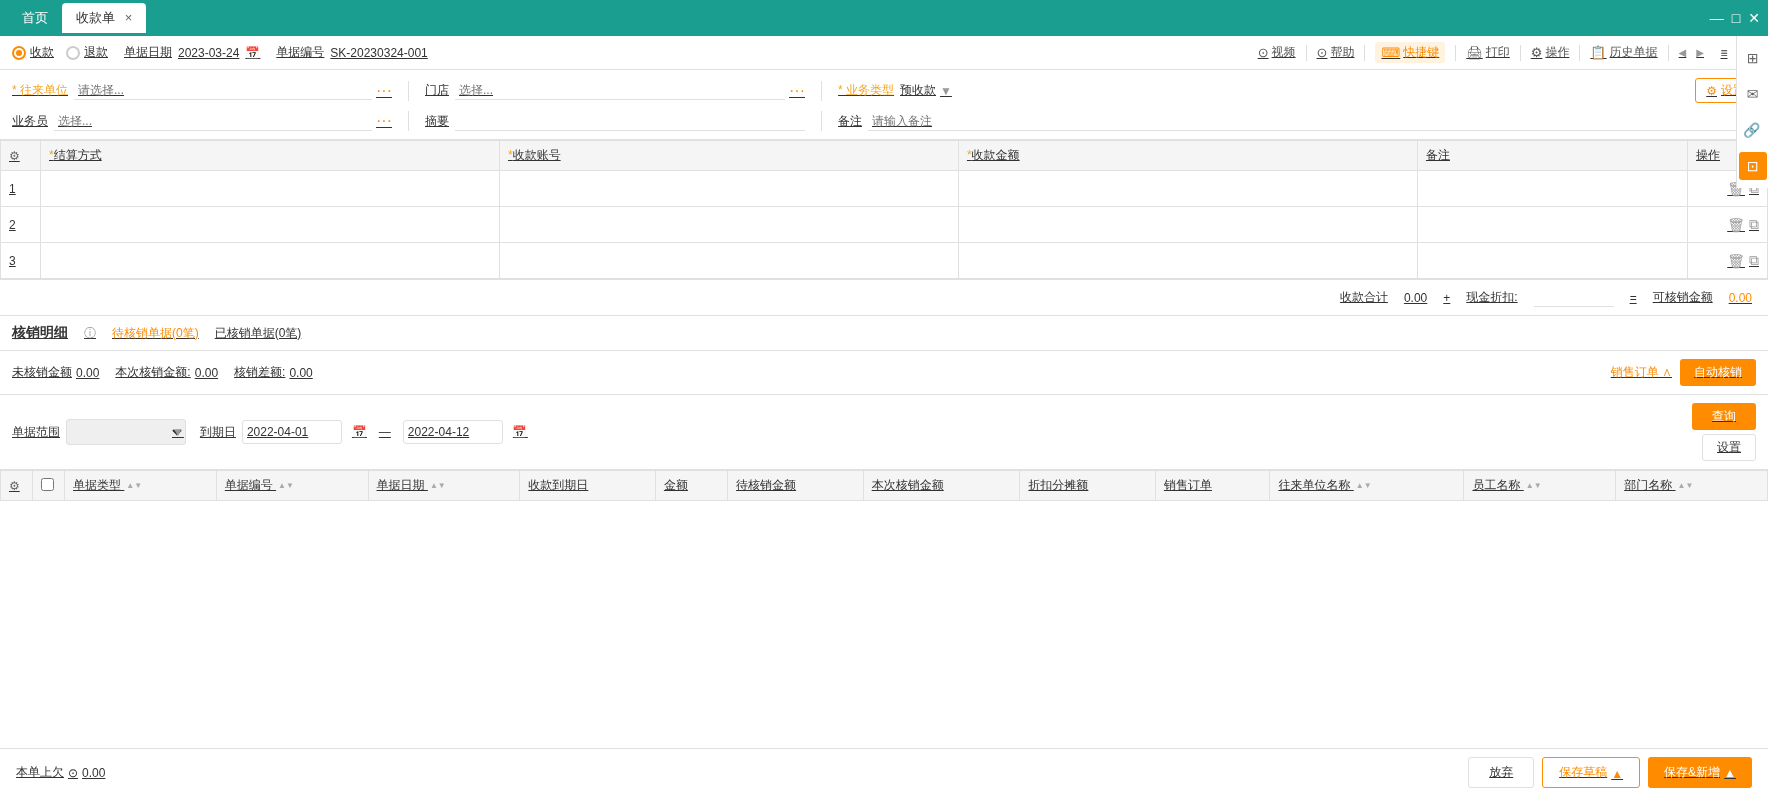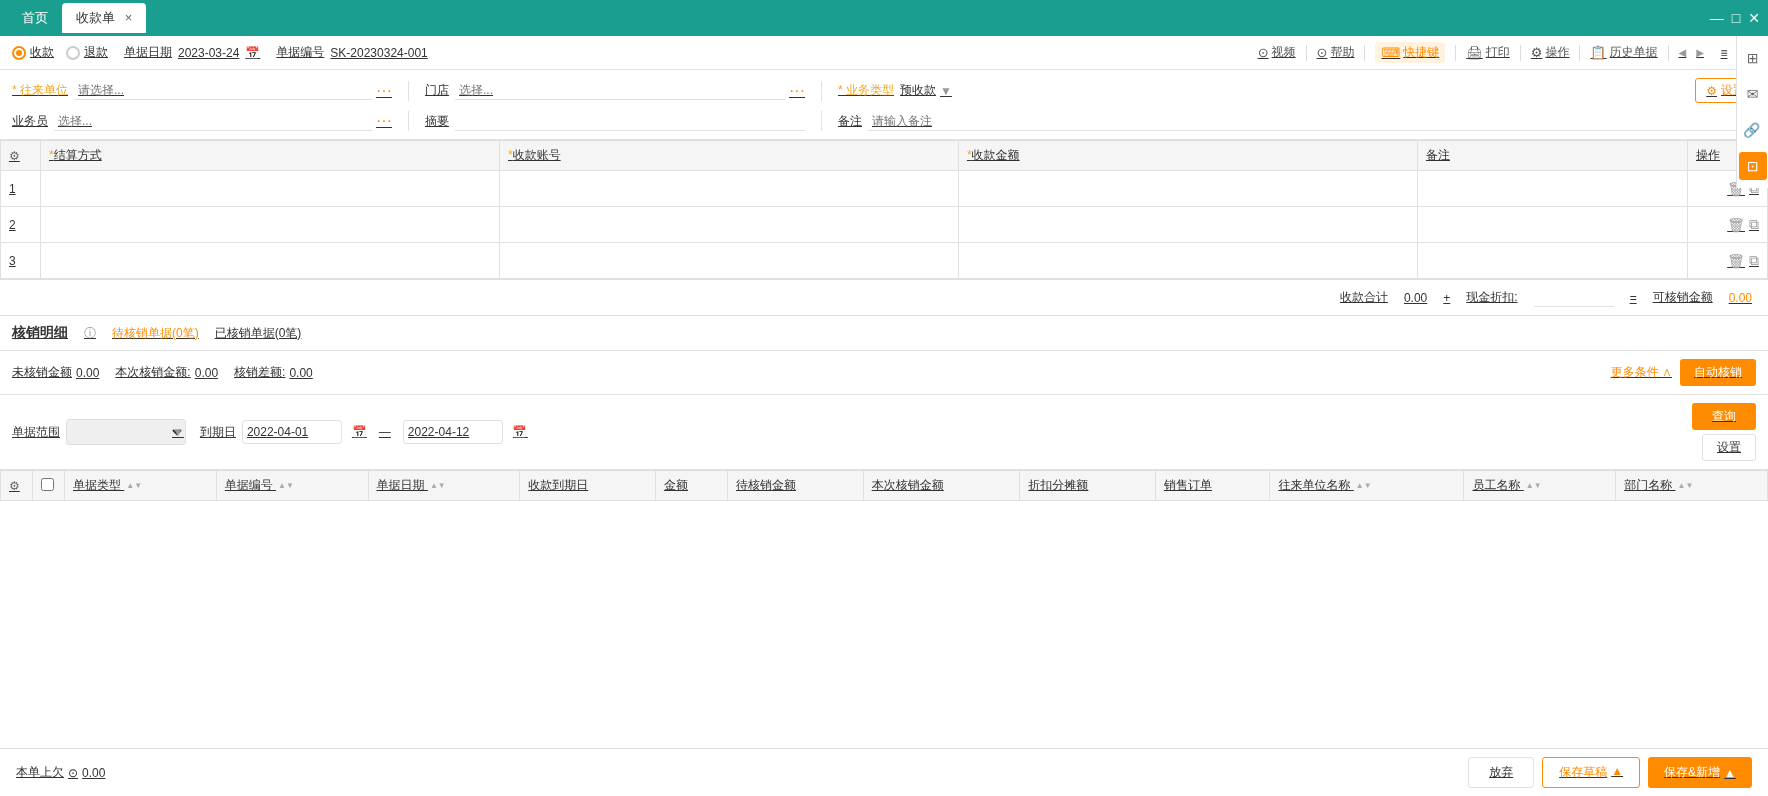--- a/index.html
+++ b/index.html
@@ -170,21 +170,21 @@
     .footer-label { color: #333; }
     .footer-value { color: #333; font-weight: 500; }
     .footer-right { margin-left: auto; display: flex; gap: 8px; }
     .btn-abandon {
       border: 1px solid #e0e0e0; background: #fff; padding: 6px 20px;
       border-radius: 3px; cursor: pointer; font-size: 12px; color: #333;
     }
     .btn-draft {
       border: 1px solid #ff8c00; background: #fff; color: #ff8c00;
       padding: 6px 16px; border-radius: 3px; cursor: pointer; font-size: 12px;
-      display: flex; align-items: flex-start; gap: 4px;
+      display: flex; align-items: flex-end; gap: 4px;
     }
     .btn-save-new {
       background: #ff8c00; color: #fff; border: none;
       padding: 6px 16px; border-radius: 3px; cursor: pointer; font-size: 12px;
       display: flex; align-items: center; gap: 4px;
     }
 
     
     .right-sidebar {
       position: fixed; right: 0; top: 36px; width: 32px;
@@ -421,21 +421,21 @@
       </div>
       <div class="stat-item">
         <span class="stat-label">本次核销金额:</span>
         <span class="stat-value">0.00</span>
       </div>
       <div class="stat-item">
         <span class="stat-label">核销差额:</span>
         <span class="stat-value">0.00</span>
       </div>
       <div class="reconcil-stats-right">
-        <div class="more-cond-btn">更多条件 ∧</div>
+        <div class="more-cond-btn">销售订单 ∧</div>
         <button class="auto-reconcil-btn">自动核销</button>
       </div>
     </div>
 
     <div class="filter-row">
       <div class="filter-field">
         <span class="filter-label">单据范围</span>
         <select class="filter-select">
           <option></option>
         </select>

